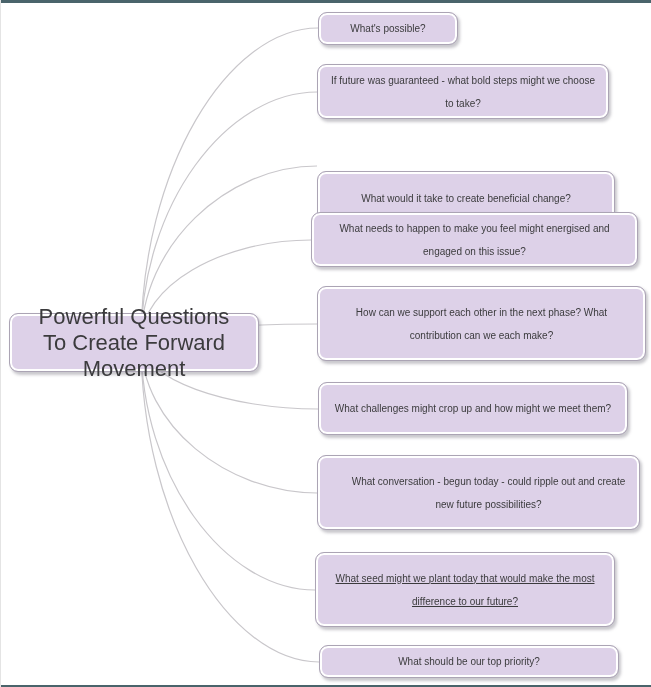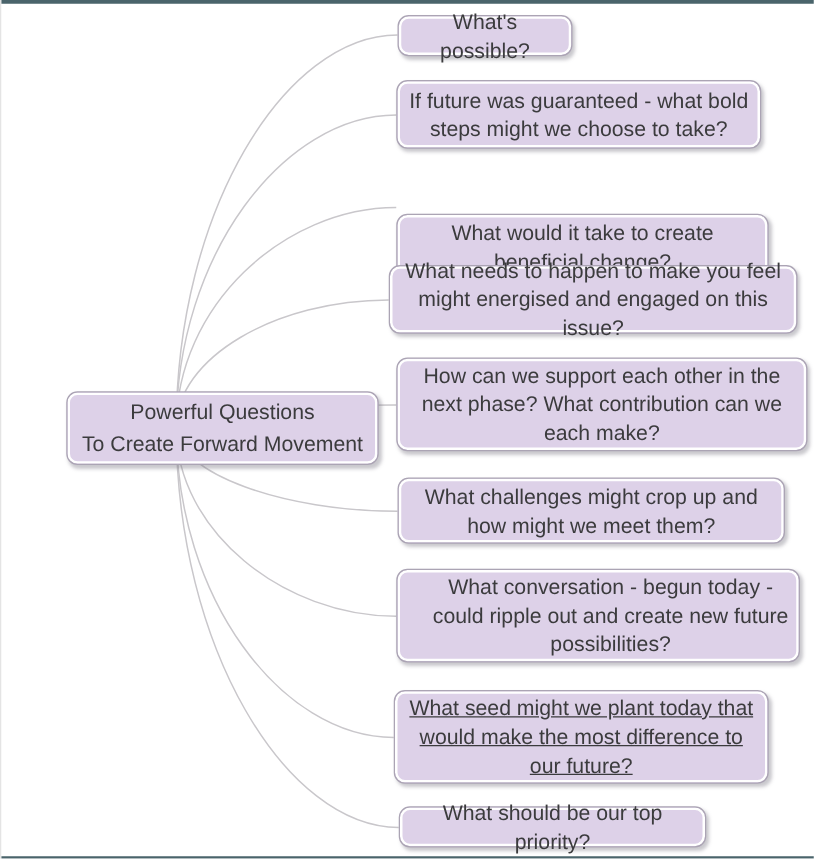--- a/index.html
+++ b/index.html
@@ -43,30 +43,29 @@
     box-sizing: border-box;
     background: #ddd1e8;
     border: 1px solid #aba4b4;
     border-radius: 9px;
     box-shadow: inset 0 0 0 2px #ffffff, 2px 2.5px 3px rgba(120,118,130,0.40);
     display: flex;
     align-items: center;
     justify-content: center;
     text-align: center;
     color: #3b3b3d;
-    font-size: 17px;
+    font-size: 10px;
     line-height: 23px;
     padding: 4px 8px;
     cursor: default;
   }
   .node.root {
-    font-size: 17px;
+    font-size: 22px;
     line-height: 26px;
     padding: 12px 10px;
-    margin-left: 44px;
   }
   .node .label {
     white-space: pre-line;
   }
 </style>
 </head>
 <body>
 
 <div class="stage">
 
@@ -114,19 +113,19 @@
   </div>
 
   <div class="node" style="left:316px; top:455px; width:323px; height:75px;padding-left:28px;">
     <span class="label">What conversation - begun today - could ripple out and create new future possibilities?</span>
   </div>
 
   <div class="node" style="left:314px; top:552px; width:300px; height:75px;text-decoration:underline;">
     <span class="label">What seed might we plant today that would make the most difference to our future?</span>
   </div>
 
-  <div class="node" style="left:318px; top:645px; width:246px; height:33px;">
+  <div class="node" style="left:318px; top:645px; width:300px; height:33px;">
     <span class="label">What should be our top priority?</span>
   </div>
 
   <div class="edge-bar-bottom"></div>
 
 </div>
 
 </body></html>

